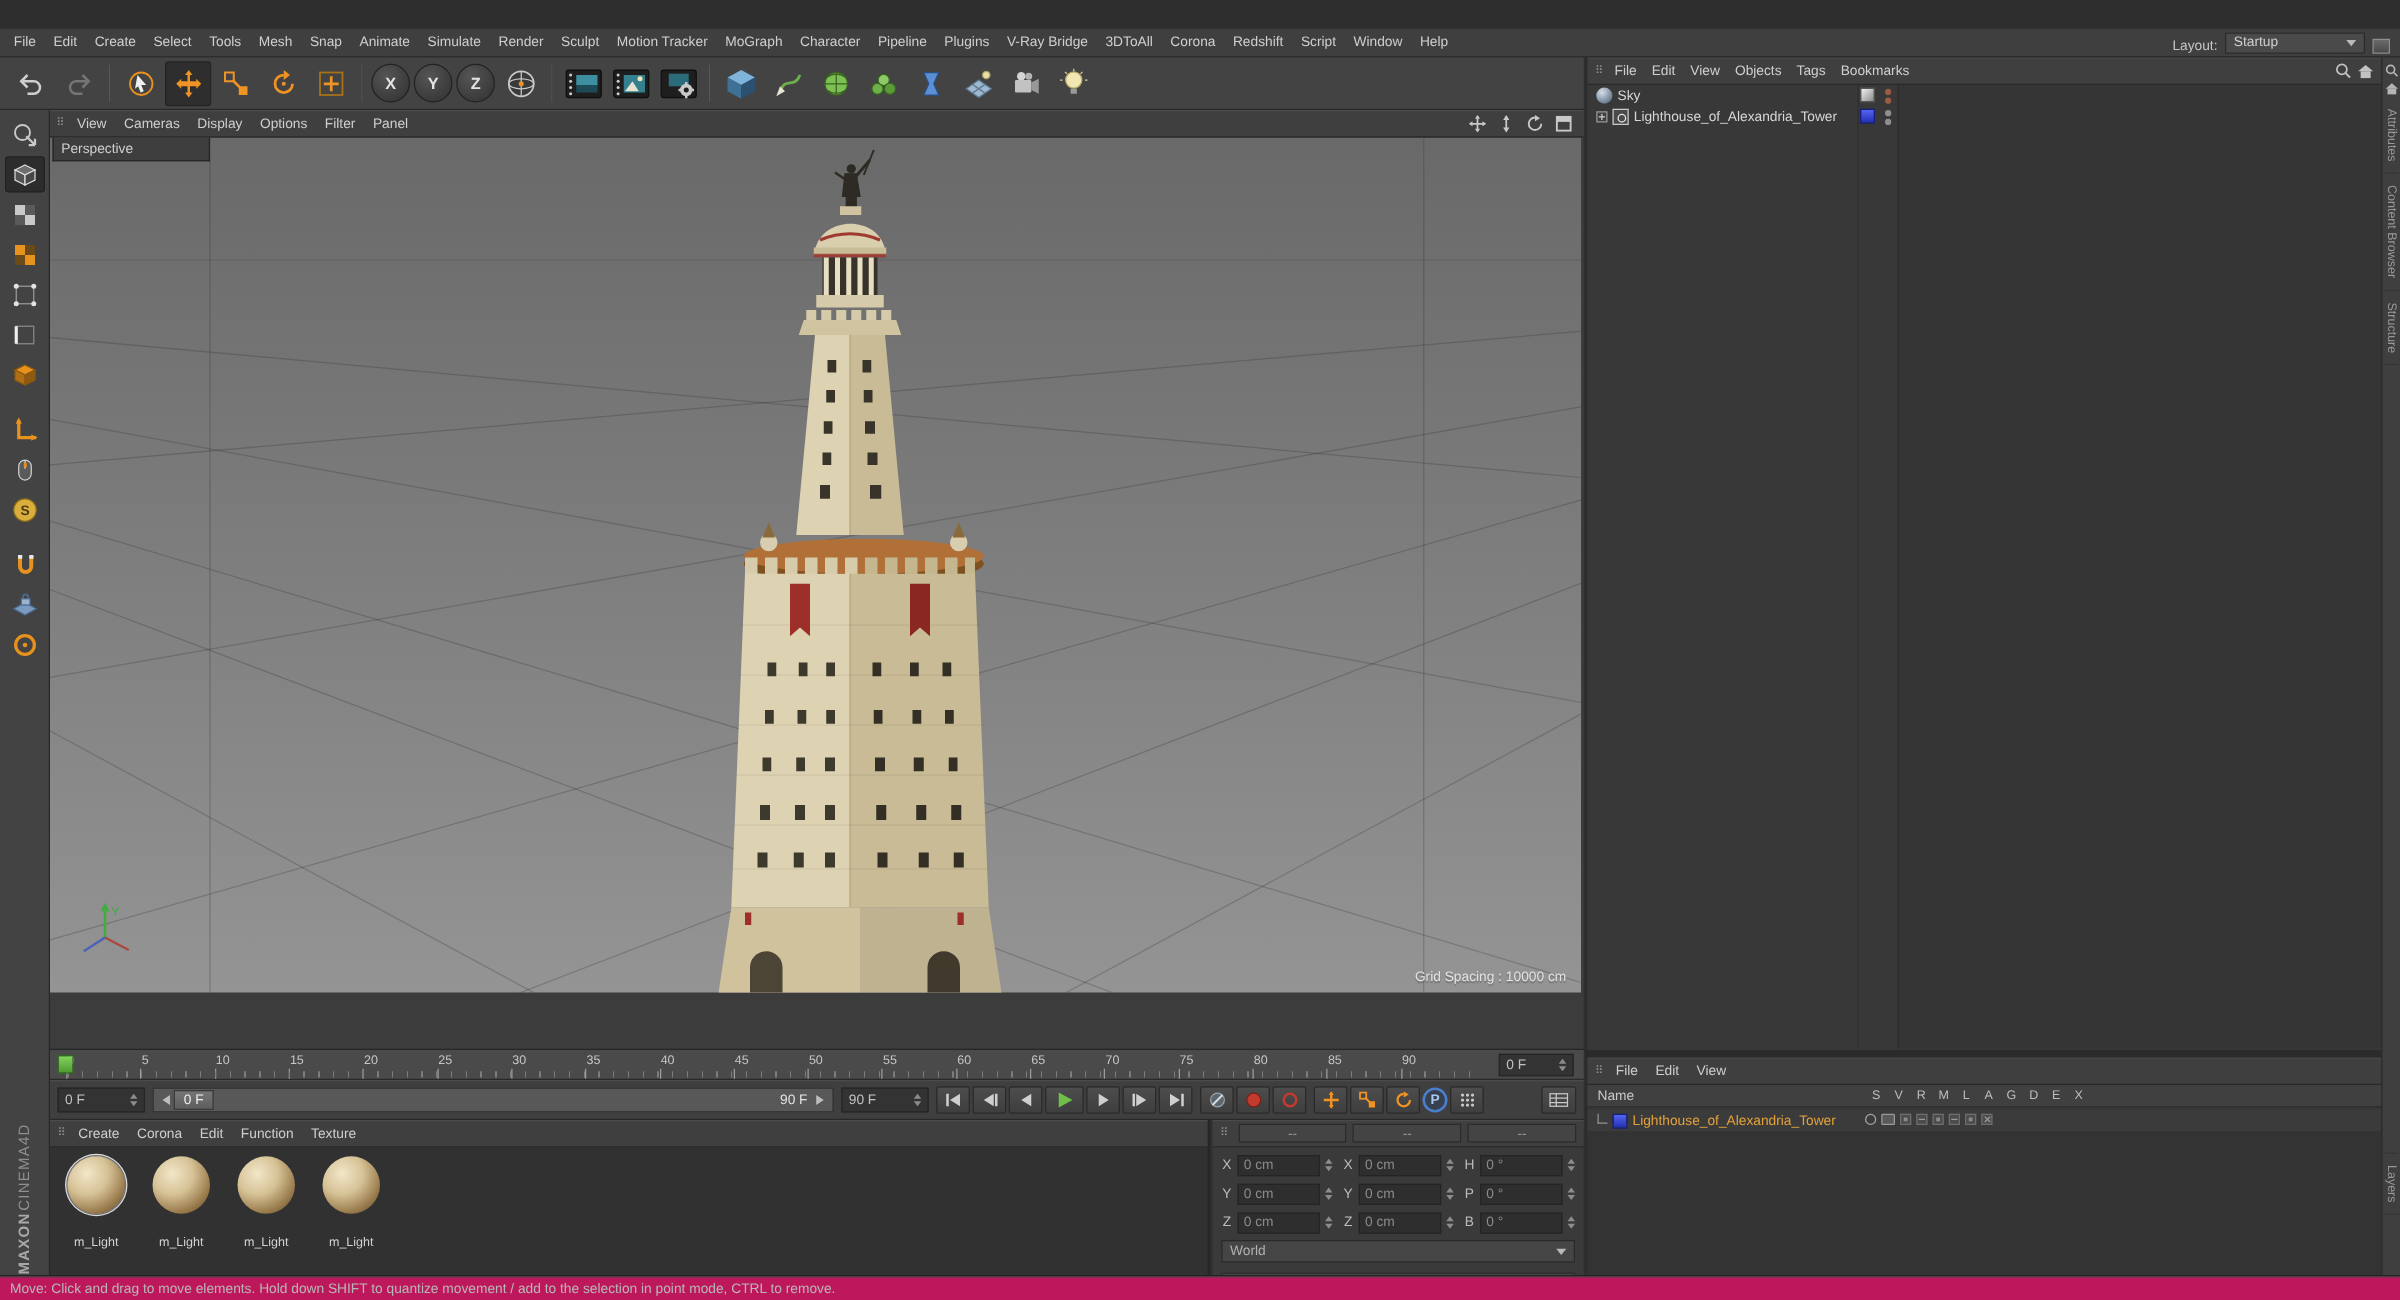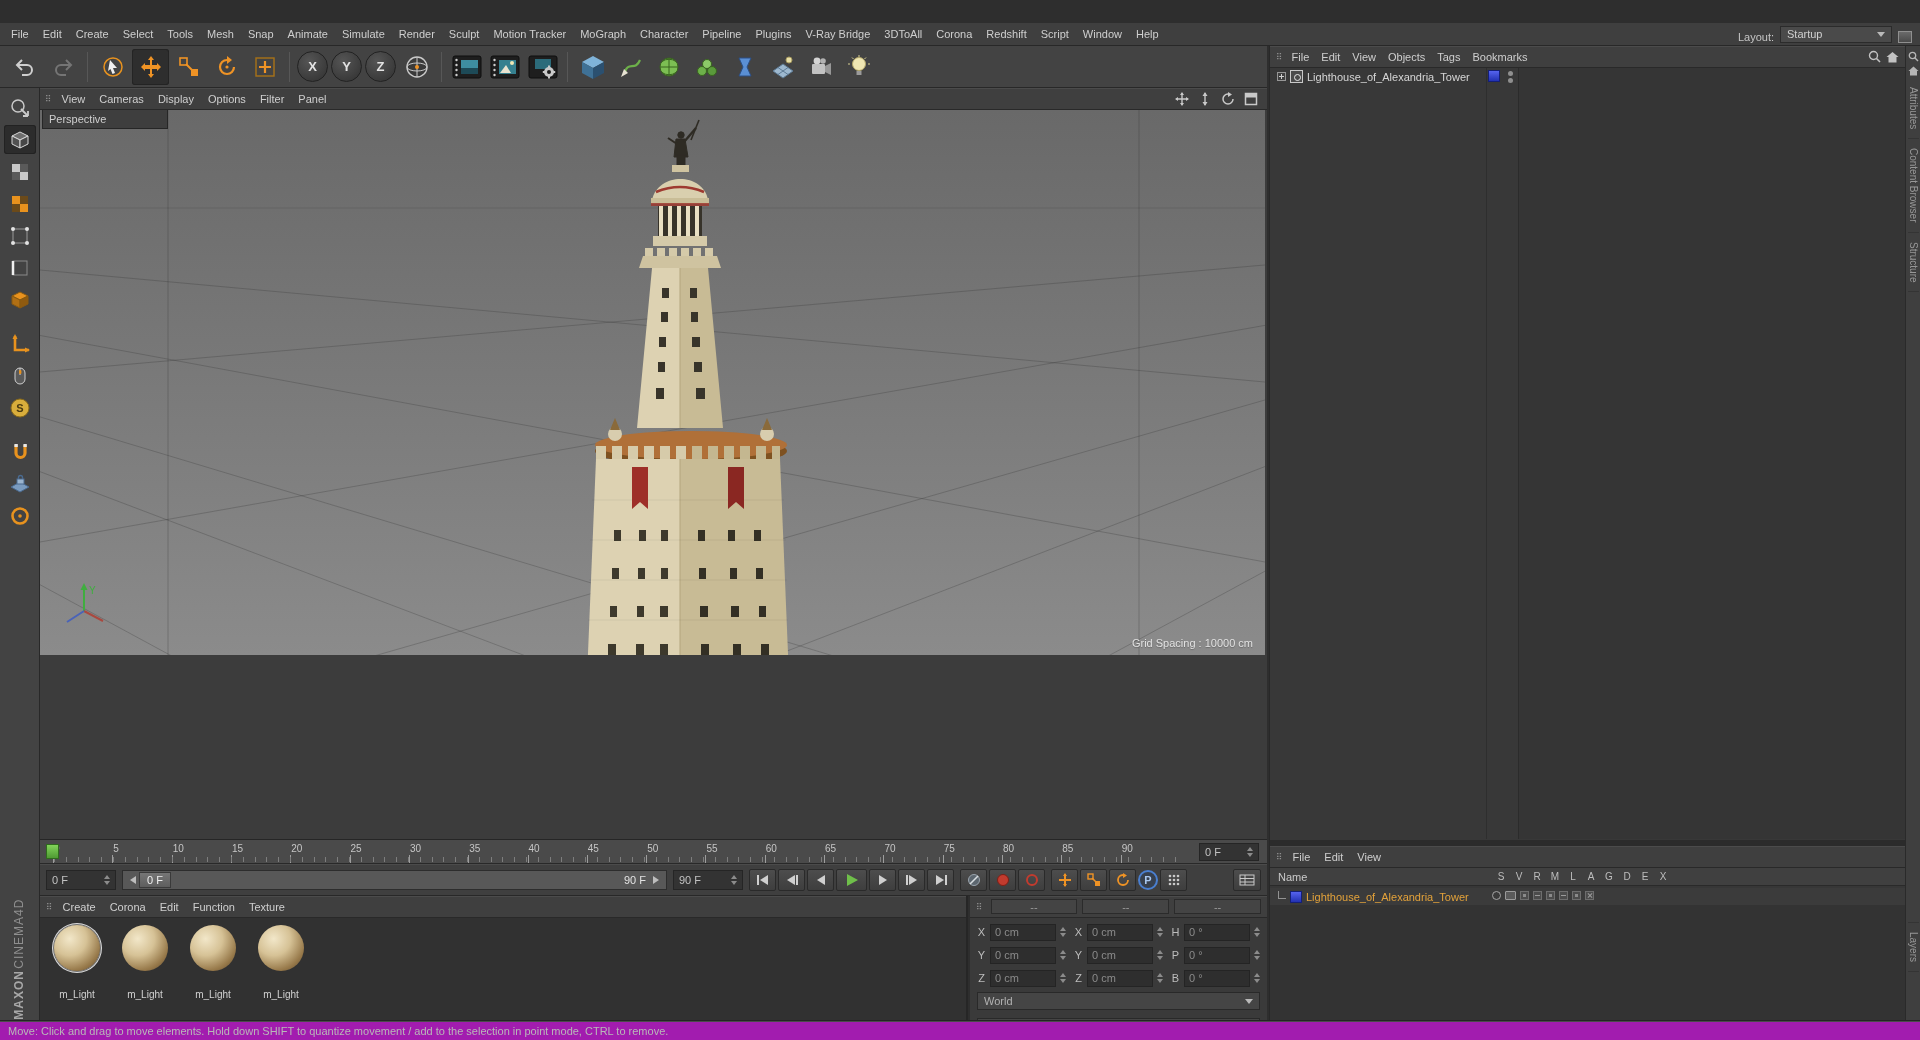--- a/index.html
+++ b/index.html
@@ -50,21 +50,21 @@
 #branding .b1{font-weight:bold;color:#a8a8a8}
 #branding .b2{color:#8f8f8f}
 
 
 #viewport{position:absolute;top:88px;left:40px;width:1227px;height:752px;background:#3c3c3c;border-bottom:1px solid #262626}
 #vp-menubar{height:22px;background:#3f3f3f;border-bottom:1px solid #292929;box-shadow:inset 0 1px 0 #4b4b4b;
   display:flex;align-items:center;padding:0 5px}
 .grip{color:#8f8f8f;font-size:9px;margin-right:4px;letter-spacing:-1px}
 .vp-tools{margin-left:auto;display:flex;gap:5px;align-items:center;padding-right:2px}
 .vp-tool{width:18px;height:16px;display:flex;align-items:center;justify-content:center}
-#vp-canvas{position:relative;width:1225px;height:545px;overflow:hidden}
+#vp-canvas{position:relative;width:1225px;height:684px;overflow:hidden}
 #persp-plate{position:absolute;top:0;left:2px;width:126px;height:19px;background:#3e3e3e;
   border:1px solid #262626;border-top:none;display:flex;align-items:center;padding:0 6px;color:#cfcfcf}
 #grid-spacing{position:absolute;right:12px;bottom:6px;color:#e2e2e2;text-shadow:0 1px 1px rgba(0,0,0,.25)}
 #axis-gizmo{position:absolute;left:18px;bottom:22px}
 
 
 #ruler{position:absolute;top:840px;left:40px;width:1227px;height:24px;background:#4a4a4a;
   border-bottom:1px solid #292929;display:flex;align-items:center}
 #ruler-marker{position:absolute;left:6px;top:4px;width:13px;height:15px;background:linear-gradient(#82d45a,#4f9a33);border:1px solid #2f6b1d;z-index:2}
 #ruler-ticks{position:relative;flex:1;height:100%;display:flex;padding:3px 10px 0 14px}
@@ -170,21 +170,21 @@
 .sq.i3::after{transform:rotate(-45deg)}
 
 
 #redge{position:absolute;top:46px;right:0;width:15px;bottom:20px;background:#3f3f3f;border-left:1px solid #2a2a2a;
   display:flex;flex-direction:column;align-items:center;padding-top:3px}
 .vtab{writing-mode:vertical-rl;color:#989898;font-size:10px;padding:9px 0;border-bottom:1px solid #343434;flex:none}
 #vtab-bottom{margin-top:auto;margin-bottom:48px;border-top:1px solid #343434}
 .redge-ic{flex:none;margin:2px 0}
 
 
-#status{position:absolute;left:0;right:0;bottom:0;height:20px;background:#a21caf;border-top:1px solid #242424;
+#status{position:absolute;left:0;right:0;bottom:0;height:20px;background:#be185d;border-top:1px solid #242424;
   box-shadow:inset 0 1px 0 #4a4a4a;display:flex;align-items:center;padding:0 8px;color:#b8b8b8;white-space:nowrap}
 </style>
 </head>
 <body>
 
 <div id="root">
 
 
   <nav id="menubar">
     <span class="mi">File</span>
@@ -989,20 +989,29 @@
             <polygon points="6.5,1 12.5,6 0.5,6" fill="#c2c2c2"></polygon>
             <rect x="2.5" y="6" width="8" height="5.5" fill="#c2c2c2"></rect>
           </svg>
       </div>
     </div>
     <div id="om-body">
       <div class="om-vline" style="left:216px"></div>
       <div class="om-vline" style="left:248px"></div>
       <div class="om-shade"></div>
       <div class="om-row">
+        <span class="sky-ic"></span>
+        <span>Sky</span>
+        <span class="tagbox tag-sky"></span>
+        <span class="vdots">
+            <span class="vdot"></span>
+            <span class="vdot"></span>
+          </span>
+      </div>
+      <div class="om-row">
         <span class="exp"></span>
         <span class="null-ic"></span>
         <span>Lighthouse_of_Alexandria_Tower</span>
         <span class="tagbox tag-blue"></span>
         <span class="vdots">
             <span class="vdot gray"></span>
             <span class="vdot gray"></span>
           </span>
       </div>
     </div>

